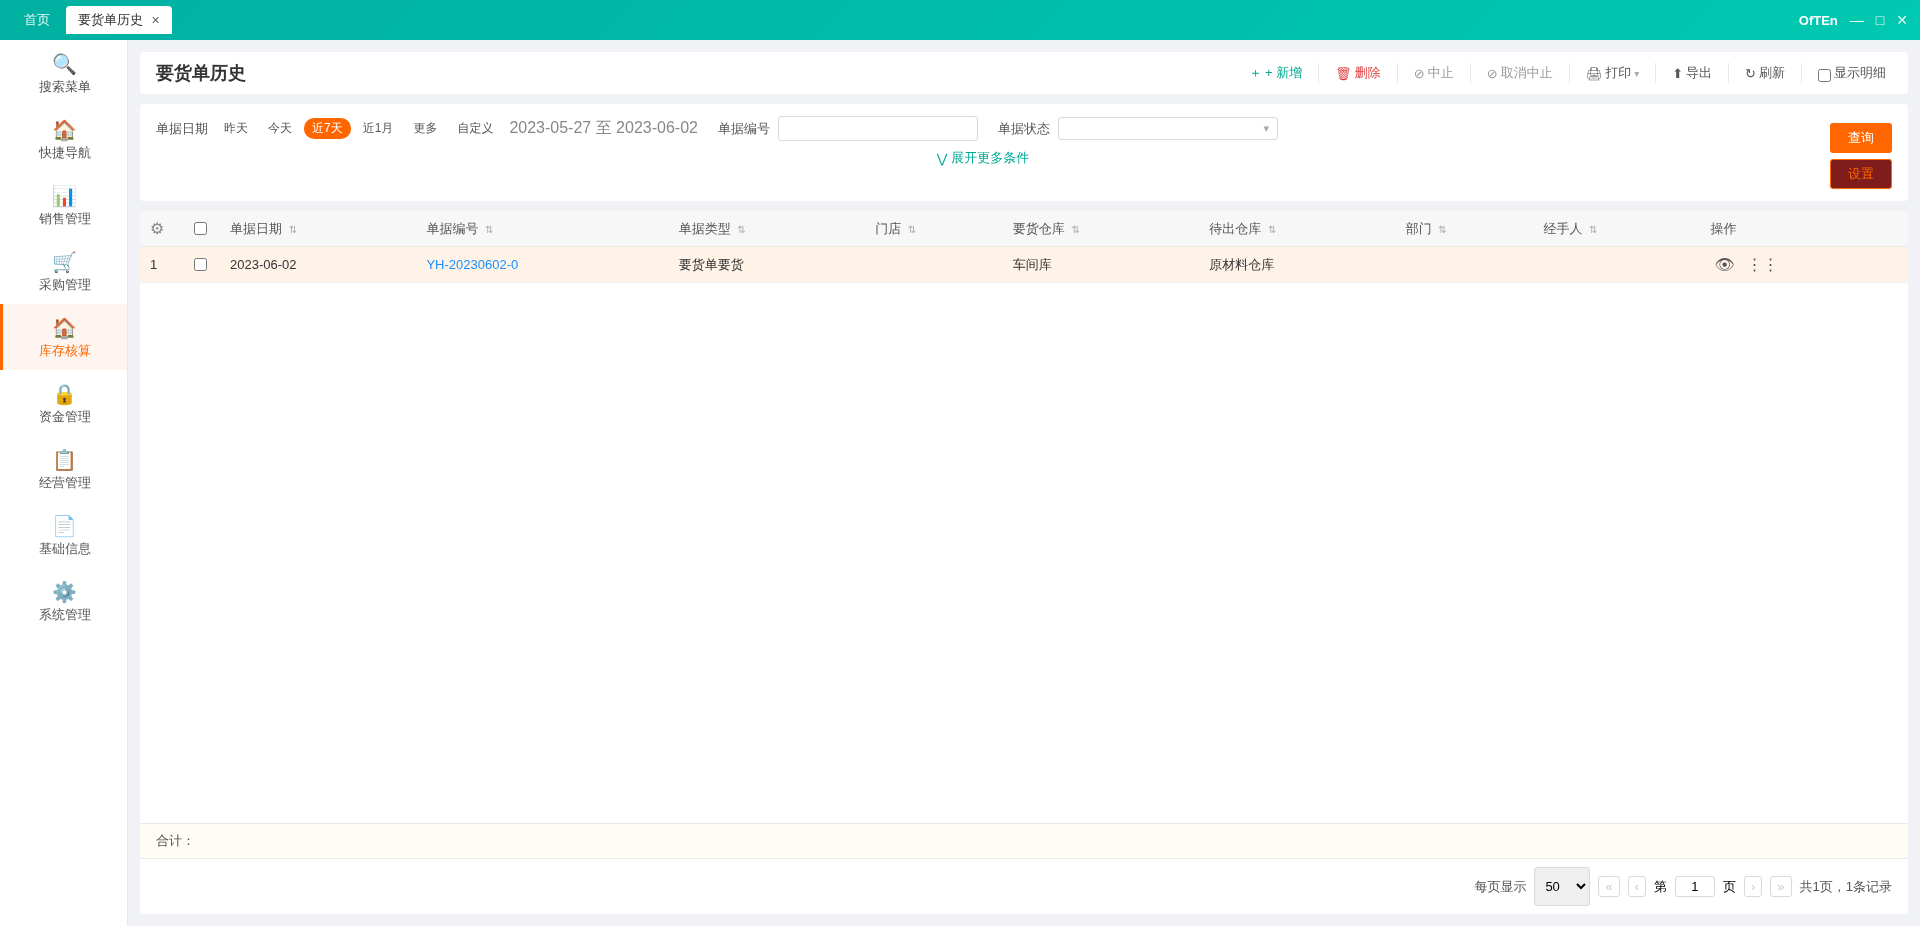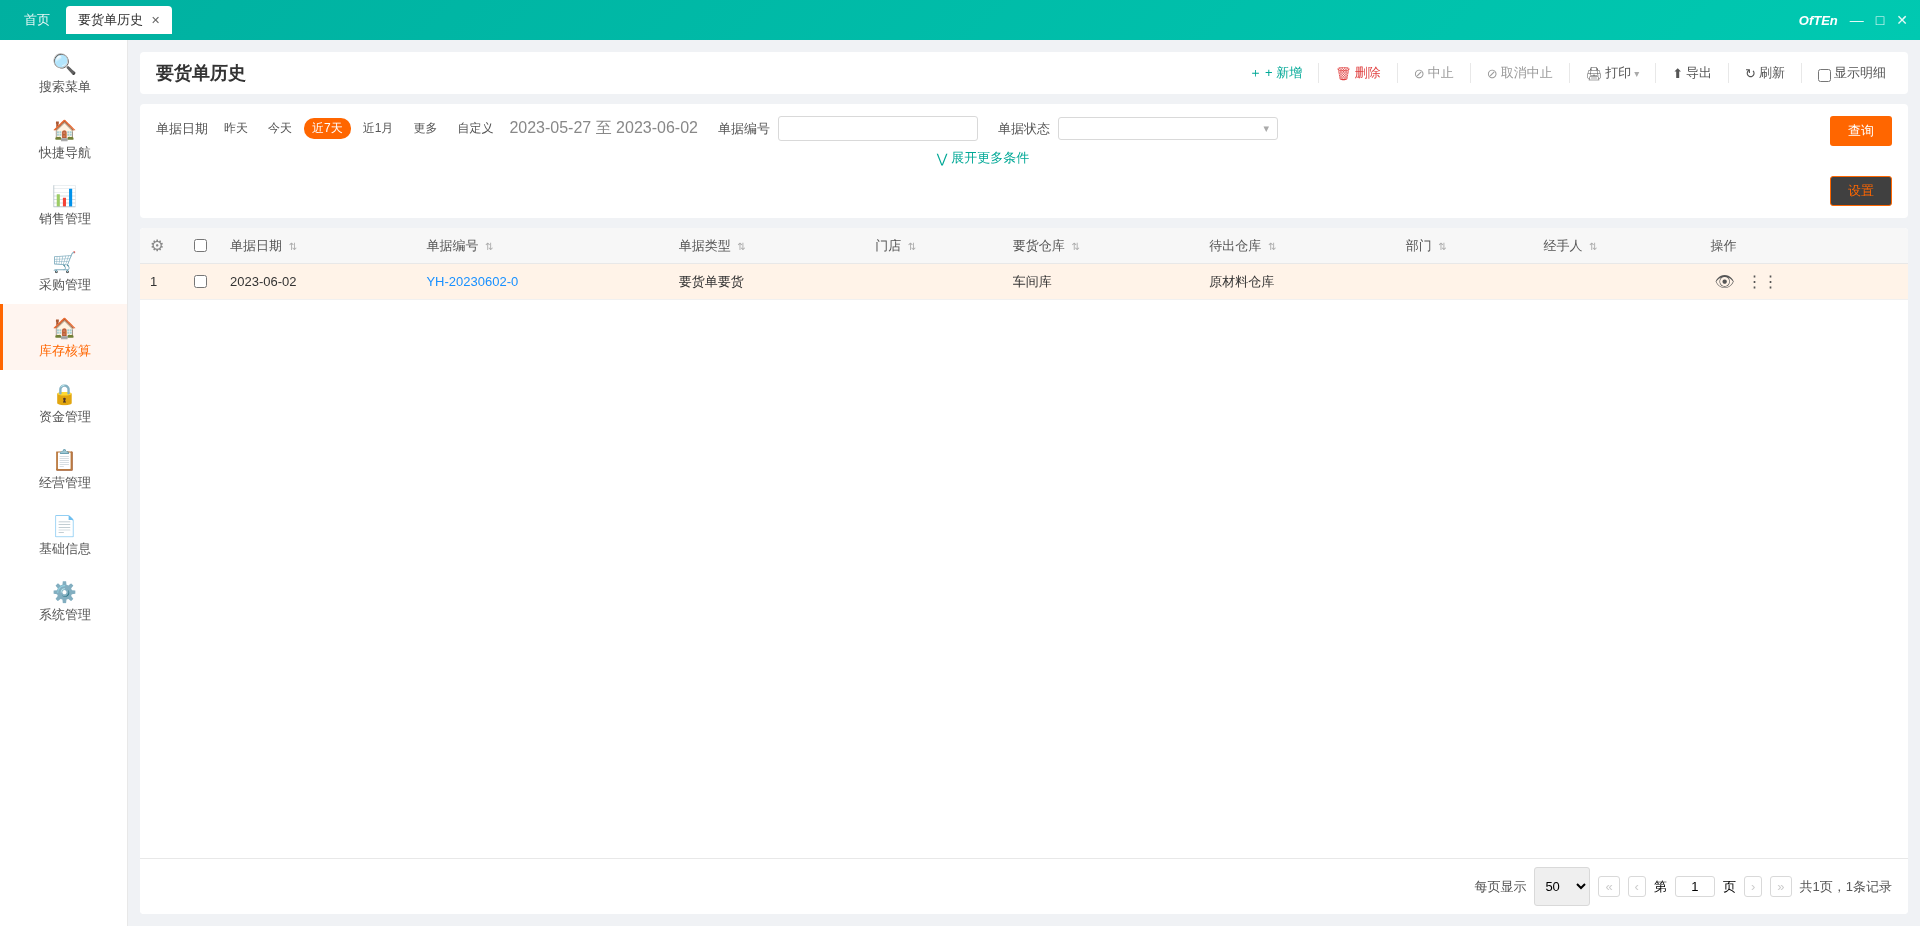--- a/index.html
+++ b/index.html
@@ -147,30 +147,30 @@
       padding: 4px 6px;
     }
     .query-btn {
       background: #ff6600;
       color: #fff;
       border: none;
       padding: 6px 18px;
       border-radius: 3px;
       cursor: pointer;
       font-size: 13px;
+      margin-top: 7px;
     }
     .setting-btn {
-      background: #404040;
+      background: #7f1d1d;
       color: #ff6600;
       border: 1px solid #ff6600;
       padding: 5px 0;
       border-radius: 3px;
       cursor: pointer;
       font-size: 13px;
-      margin-top: 24px;
     }
 
     
     .filter-area {
       background: #fff;
       padding: 12px 16px;
       border-radius: 4px;
       flex-shrink: 0;
     }
     .filter-row {
@@ -367,21 +367,21 @@
 
 <div class="top-bar">
   <div class="tab-item home">
     <span>首页</span>
   </div>
   <div class="tab-item active">
     <span>要货单历史</span>
     <span class="tab-close">✕</span>
   </div>
   <div class="top-bar-right">
-    <span style="font-style:italic;font-weight:bold;color:#fff;">OfTEn</span>
+    <span style="font-weight:bold;color:#fff;">OfTEn</span>
     <span class="top-bar-icon">—</span>
     <span class="top-bar-icon">□</span>
     <span class="top-bar-icon">✕</span>
   </div>
 </div>
 
 <div class="main-layout">
 
   <div class="sidebar">
     <div class="sidebar-item">
@@ -580,20 +580,23 @@
             <td>
               <span class="row-action-btn">👁</span>
               <span class="row-action-btn">⋮⋮</span>
             </td>
           </tr>
         </tbody>
       </table>
 
       <div style="flex:1;"></div>
 
+      <div class="summary-bar">
+        <span>合计：</span>
+      </div>
 
       <div class="pagination-bar">
         <span class="page-size-label">每页显示</span>
         <select class="page-size-select">
           <option value="50">50</option>
           <option value="10">10</option>
           <option value="20">20</option>
           <option value="100">100</option>
         </select>
         <button class="page-btn disabled">«</button>

